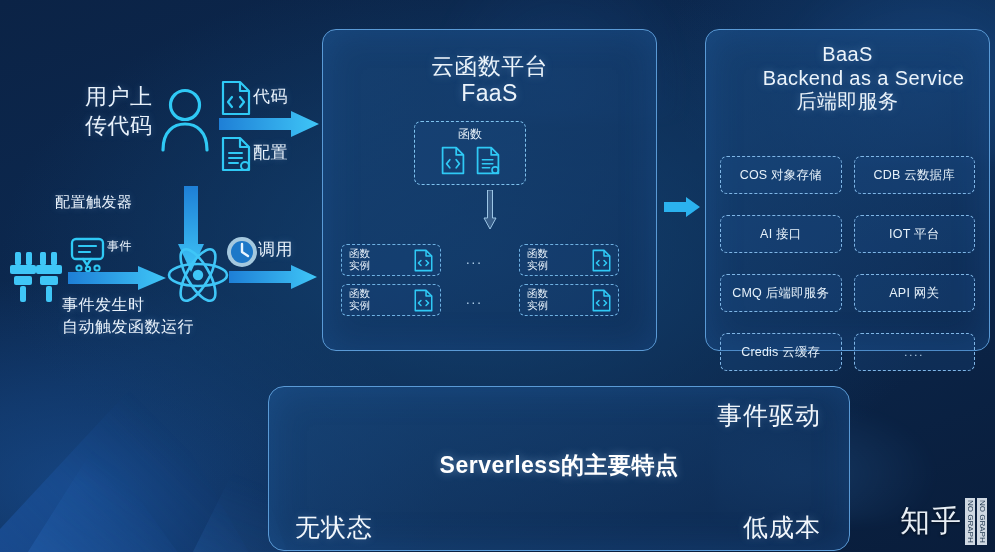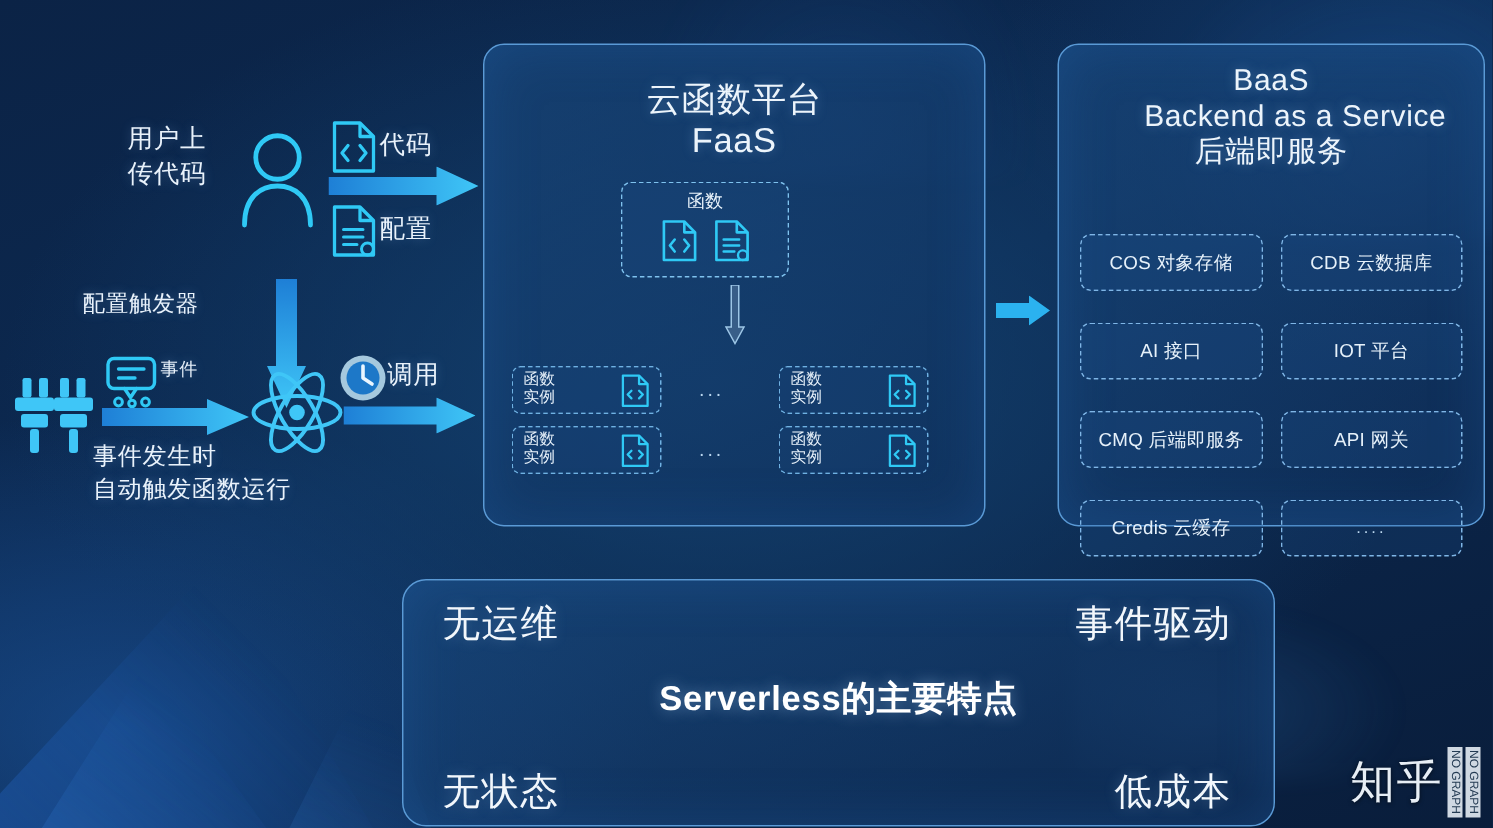--- a/index.html
+++ b/index.html
@@ -122,21 +122,21 @@
   #feat-bl{left:26px;bottom:6px;}
   #feat-br{right:28px;bottom:6px;}
   #feat-center{
     position:absolute;left:0;right:0;top:63px;text-align:center;
     color:#ffffff;font-size:23px;font-weight:bold;letter-spacing:.5px;
     text-shadow:0 0 10px rgba(170,215,255,.45);
   }
 
   
   .lbl{color:#e9f2fb;letter-spacing:.5px;text-shadow:0 0 7px rgba(140,195,255,.3);}
-  #lbl-upload{left:85px;top:82px;width:80px;text-align:left;font-size:17px;line-height:1.34;}
+  #lbl-upload{left:85px;top:82px;width:80px;text-align:left;font-size:22px;line-height:1.34;}
   #lbl-code{left:253px;top:85px;font-size:17px;}
   #lbl-config{left:253px;top:141px;font-size:17px;}
   #lbl-trigger{left:55px;top:193px;font-size:15px;}
   #lbl-event{left:107px;top:238px;font-size:12px;}
   #lbl-invoke{left:258px;top:238px;font-size:17px;}
   #lbl-auto{left:62px;top:294px;font-size:16px;line-height:1.35;white-space:nowrap;}
 
   
   #watermark{right:8px;bottom:7px;display:flex;align-items:center;gap:3px;}
   #watermark .zh{color:#e7eef5;font-size:30px;letter-spacing:1px;
@@ -377,21 +377,20 @@
       <div class="svc">
         <span>Credis 云缓存</span>
       </div>
       <div class="svc dots">
         <span>....</span>
       </div>
     </div>
   </div>
 
   <div class="panel" id="features-panel">
-    <div class="feat" id="feat-tl">无运维</div>
     <div class="feat" id="feat-tr">事件驱动</div>
     <div id="feat-center">Serverless的主要特点</div>
     <div class="feat" id="feat-bl">无状态</div>
     <div class="feat" id="feat-br">低成本</div>
   </div>
 
   <div class="abs" id="watermark">
     <div class="zh">知乎</div>
     <div class="tag">
       <span>NO GRAPH</span>

